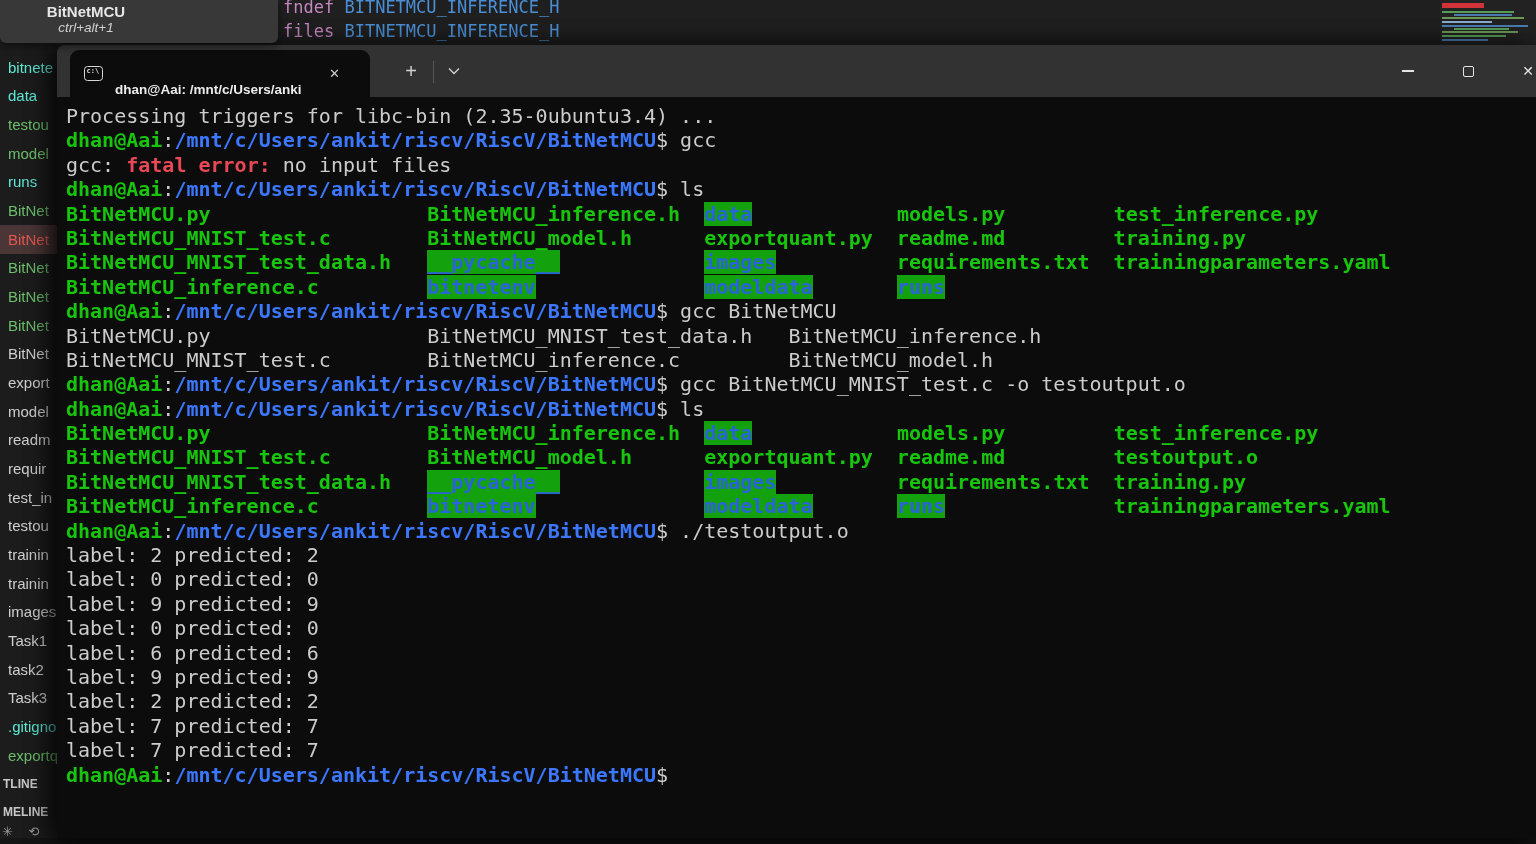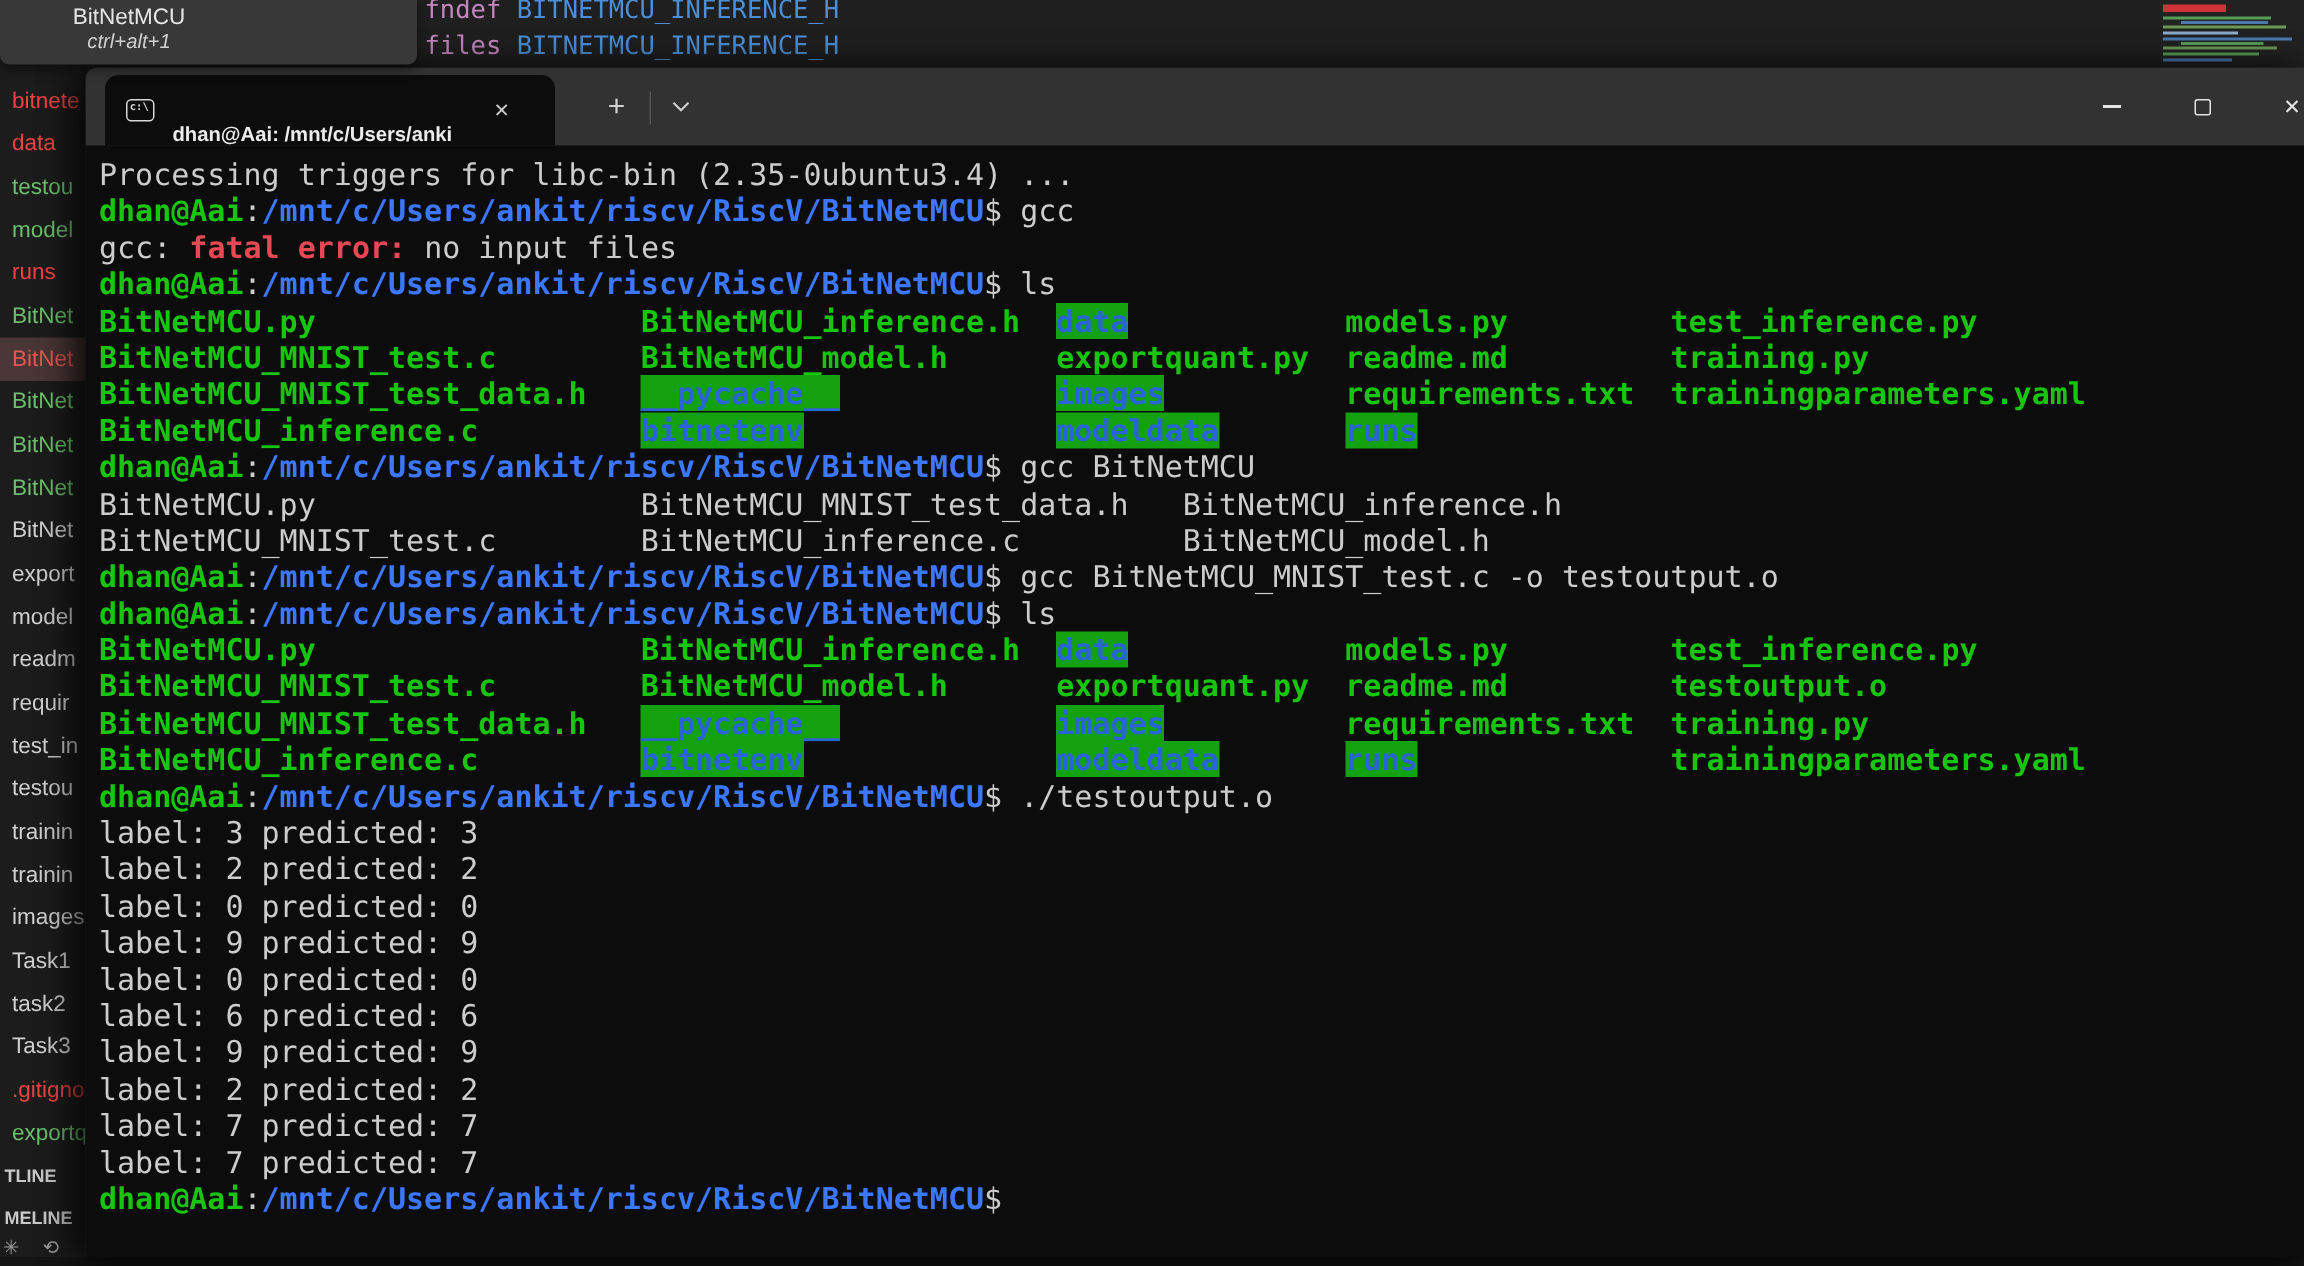--- a/index.html
+++ b/index.html
@@ -13,36 +13,36 @@
                font-family:"DejaVu Sans Mono", monospace; font-size:17px; }
   .code-kw { color:#c586c0; }
   .code-id { color:#4a8fd6; }
 
   #minimap { left:1440px; top:0; width:96px; height:45px; background:#222222; overflow:hidden; }
   #minimap .bar { position:absolute; }
 
   #sidebar { left:0; top:0; width:57px; height:844px; background:#1c1c1c; overflow:hidden; }
   .side-item { height:28.66px; display:flex; align-items:center; padding-left:8px;
                font-size:15px; white-space:nowrap; overflow:hidden; }
-  .c-dim { color:#ef4444; }
+  .c-dim { color:#5eead4; }
   .c-green { color:#6cbf6c; }
   .c-fg { color:#cfcfcf; }
   .c-red { color:#e2584f; }
   .c-header { color:#c8c8c8; font-weight:bold; font-size:12px; padding-left:3px; }
   .side-item.sel { background:#4a3636; }
   #sidebar-foot { position:absolute; left:2px; top:824px; color:#9a9a9a; font-size:13px; letter-spacing:6px; }
 
   #status-strip { left:0; top:838px; width:1536px; height:6px; background:#151515; }
 
   
   #tooltip { left:0; top:0; width:278px; height:43px; background:#383838;
              border-radius:0 0 6px 6px; z-index:30;
              box-shadow:0 3px 8px rgba(0,0,0,.5); }
   #tooltip .inner { width:172px; text-align:center; padding-top:3px; }
-  #tooltip .t1 { color:#e6e6e6; font-size:15px; font-weight:normal; }
+  #tooltip .t1 { color:#e6e6e6; font-size:15px; font-weight:bold; }
   #tooltip .t2 { color:#cfcfcf; font-size:13.5px; font-style:italic; }
 
   
   #term-window { left:57px; top:45px; width:1479px; height:793px; z-index:20;
                  border-radius:8px 0 0 0; overflow:hidden;
                  box-shadow:-8px 0 22px rgba(0,0,0,.6), 0 10px 30px rgba(0,0,0,.6); }
   #titlebar { position:absolute; left:0; top:0; width:100%; height:52px; background:#323232; }
   #tab { position:absolute; left:13px; top:5px; width:300px; height:47px; background:#0c0c0c;
          border-radius:9px 9px 0 0; display:flex; align-items:center; padding:0 10px 0 14px; }
   #tab-icon { width:19px; height:15px; border:1.6px solid #d8d8d8; border-radius:3.5px;
@@ -171,21 +171,20 @@
       <div class="tline"><span class="sg-g">dhan@Aai</span><span class="sg-w">:</span><span class="sg-b">/mnt/c/Users/ankit/riscv/RiscV/BitNetMCU</span><span class="sg-w">$ gcc BitNetMCU</span></div>
       <div class="tline"><span class="sg-w">BitNetMCU.py                  BitNetMCU_MNIST_test_data.h   BitNetMCU_inference.h</span></div>
       <div class="tline"><span class="sg-w">BitNetMCU_MNIST_test.c        BitNetMCU_inference.c         BitNetMCU_model.h</span></div>
       <div class="tline"><span class="sg-g">dhan@Aai</span><span class="sg-w">:</span><span class="sg-b">/mnt/c/Users/ankit/riscv/RiscV/BitNetMCU</span><span class="sg-w">$ gcc BitNetMCU_MNIST_test.c -o testoutput.o</span></div>
       <div class="tline"><span class="sg-g">dhan@Aai</span><span class="sg-w">:</span><span class="sg-b">/mnt/c/Users/ankit/riscv/RiscV/BitNetMCU</span><span class="sg-w">$ ls</span></div>
       <div class="tline"><span class="sg-g">BitNetMCU.py</span><span class="sg-w">                  </span><span class="sg-g">BitNetMCU_inference.h</span><span class="sg-w">  </span><span class="sg-d">data</span><span class="sg-w">            </span><span class="sg-g">models.py</span><span class="sg-w">         </span><span class="sg-g">test_inference.py</span></div>
       <div class="tline"><span class="sg-g">BitNetMCU_MNIST_test.c</span><span class="sg-w">        </span><span class="sg-g">BitNetMCU_model.h</span><span class="sg-w">      </span><span class="sg-g">exportquant.py</span><span class="sg-w">  </span><span class="sg-g">readme.md</span><span class="sg-w">         </span><span class="sg-g">testoutput.o</span></div>
       <div class="tline"><span class="sg-g">BitNetMCU_MNIST_test_data.h</span><span class="sg-w">   </span><span class="sg-d">__pycache__</span><span class="sg-w">            </span><span class="sg-d">images</span><span class="sg-w">          </span><span class="sg-g">requirements.txt</span><span class="sg-w">  </span><span class="sg-g">training.py</span></div>
       <div class="tline"><span class="sg-g">BitNetMCU_inference.c</span><span class="sg-w">         </span><span class="sg-d">bitnetenv</span><span class="sg-w">              </span><span class="sg-d">modeldata</span><span class="sg-w">       </span><span class="sg-d">runs</span><span class="sg-w">              </span><span class="sg-g">trainingparameters.yaml</span></div>
       <div class="tline"><span class="sg-g">dhan@Aai</span><span class="sg-w">:</span><span class="sg-b">/mnt/c/Users/ankit/riscv/RiscV/BitNetMCU</span><span class="sg-w">$ ./testoutput.o</span></div>
-      <div class="tline"><span class="sg-w">label: 3 predicted: 3</span></div>
       <div class="tline"><span class="sg-w">label: 2 predicted: 2</span></div>
       <div class="tline"><span class="sg-w">label: 0 predicted: 0</span></div>
       <div class="tline"><span class="sg-w">label: 9 predicted: 9</span></div>
       <div class="tline"><span class="sg-w">label: 0 predicted: 0</span></div>
       <div class="tline"><span class="sg-w">label: 6 predicted: 6</span></div>
       <div class="tline"><span class="sg-w">label: 9 predicted: 9</span></div>
       <div class="tline"><span class="sg-w">label: 2 predicted: 2</span></div>
       <div class="tline"><span class="sg-w">label: 7 predicted: 7</span></div>
       <div class="tline"><span class="sg-w">label: 7 predicted: 7</span></div>
       <div class="tline"><span class="sg-g">dhan@Aai</span><span class="sg-w">:</span><span class="sg-b">/mnt/c/Users/ankit/riscv/RiscV/BitNetMCU</span><span class="sg-w">$</span></div>

